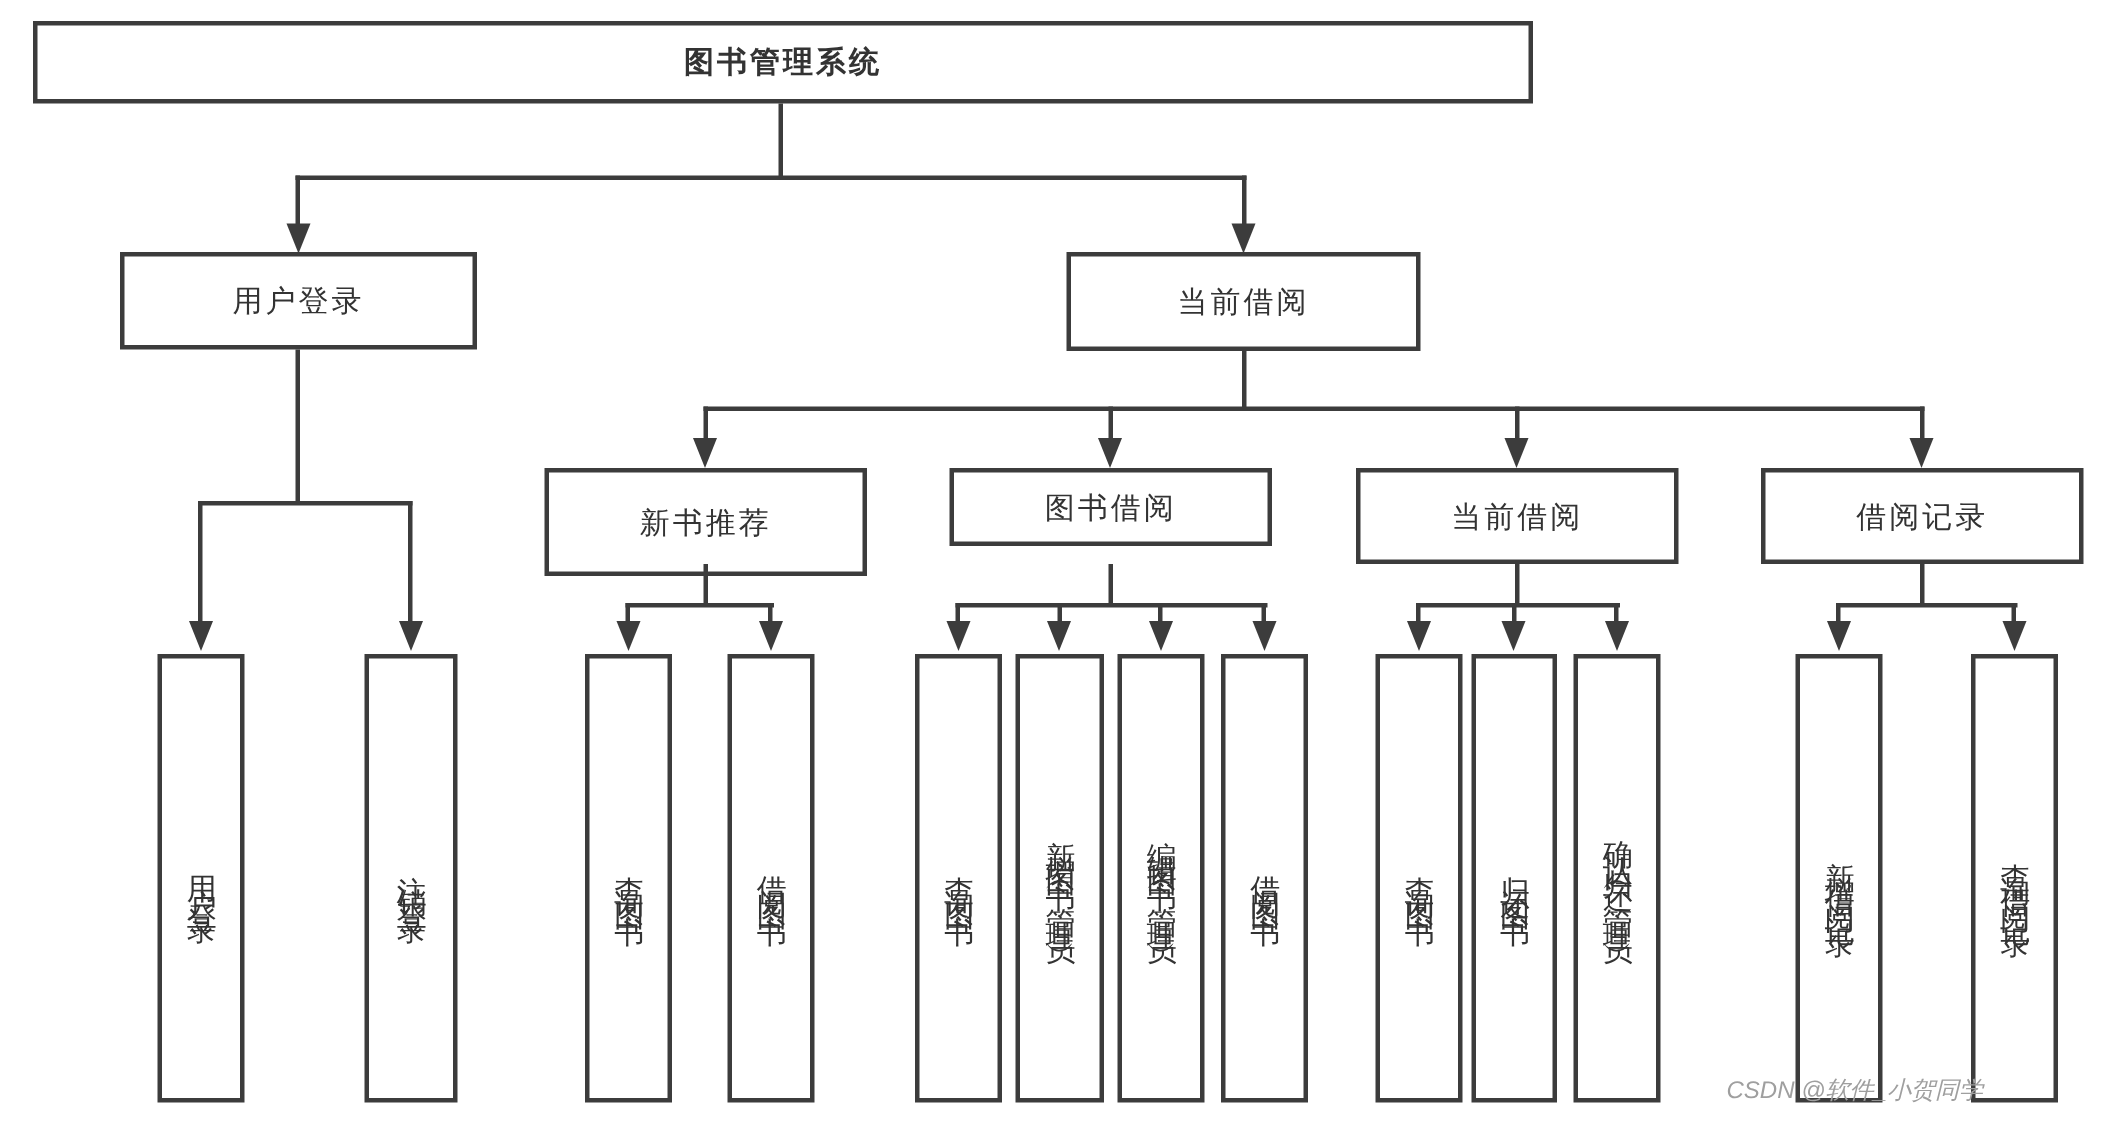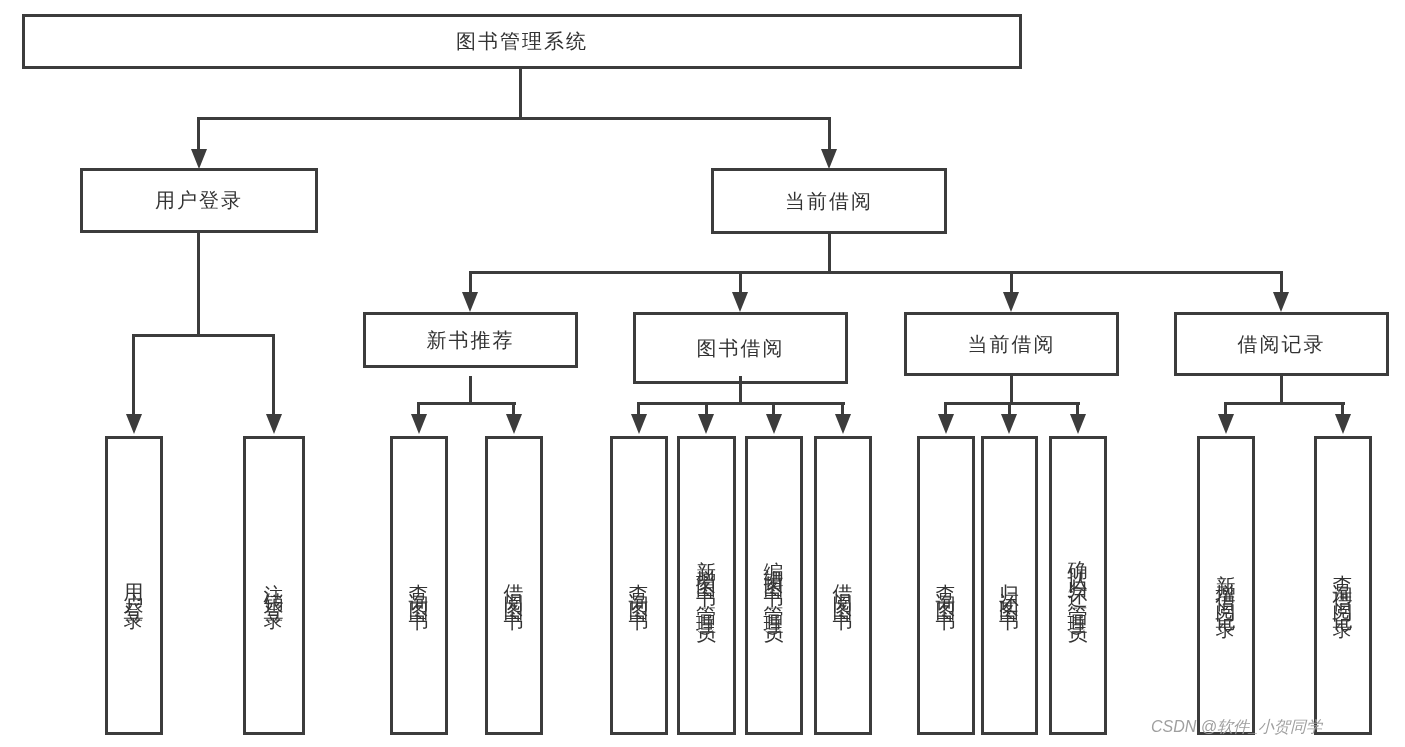--- a/index.html
+++ b/index.html
@@ -26,21 +26,21 @@
   .watermark {
     position:absolute; left:1151px; top:717px;
     font-size:16px; color:#9f9f9f; white-space:nowrap; z-index:5;font-style:italic;
   }
 </style>
 </head>
 <body>
 
 <div class="canvas">
 
-  <div class="box" style="left:22px; top:14px; width:1000px; height:55px;">
+  <div class="box" style="left:22px; top:14px; width:1000px; height:55px;font-weight:bold;">
     <span class="h-label">图书管理系统</span>
   </div>
 
   <div class="line" style="left:519px; top:69px;  width:3px;   height:50px;"></div>
   <div class="line" style="left:197px; top:117px; width:634px; height:3px;"></div>
   <div class="line" style="left:197px; top:117px; width:3px;   height:34px;"></div>
   <div class="arrow" style="left:191px; top:149px;"></div>
   <div class="line" style="left:828px; top:117px; width:3px;   height:34px;"></div>
   <div class="arrow" style="left:821px; top:149px;"></div>
 
@@ -62,24 +62,24 @@
   <div class="line" style="left:469px;  top:271px; width:814px; height:3px;"></div>
   <div class="line" style="left:469px;  top:271px; width:3px;   height:23px;"></div>
   <div class="arrow" style="left:462px;  top:292px;"></div>
   <div class="line" style="left:739px;  top:271px; width:3px;   height:23px;"></div>
   <div class="arrow" style="left:732px;  top:292px;"></div>
   <div class="line" style="left:1010px; top:271px; width:3px;   height:23px;"></div>
   <div class="arrow" style="left:1003px; top:292px;"></div>
   <div class="line" style="left:1280px; top:271px; width:3px;   height:23px;"></div>
   <div class="arrow" style="left:1273px; top:292px;"></div>
 
-  <div class="box" style="left:363px;  top:312px; width:215px; height:56px;">
+  <div class="box" style="left:363px;  top:312px; width:215px; height:72px;">
     <span class="h-label">新书推荐</span>
   </div>
-  <div class="box" style="left:633px;  top:312px; width:215px; height:72px;">
+  <div class="box" style="left:633px;  top:312px; width:215px; height:52px;">
     <span class="h-label">图书借阅</span>
   </div>
   <div class="box" style="left:1174px; top:312px; width:215px; height:64px;">
     <span class="h-label">借阅记录</span>
   </div>
   <div class="box" style="left:904px;  top:312px; width:215px; height:64px;">
     <span class="h-label">当前借阅</span>
   </div>
 
   <div class="line" style="left:469px; top:376px; width:3px;  height:28px;"></div>

